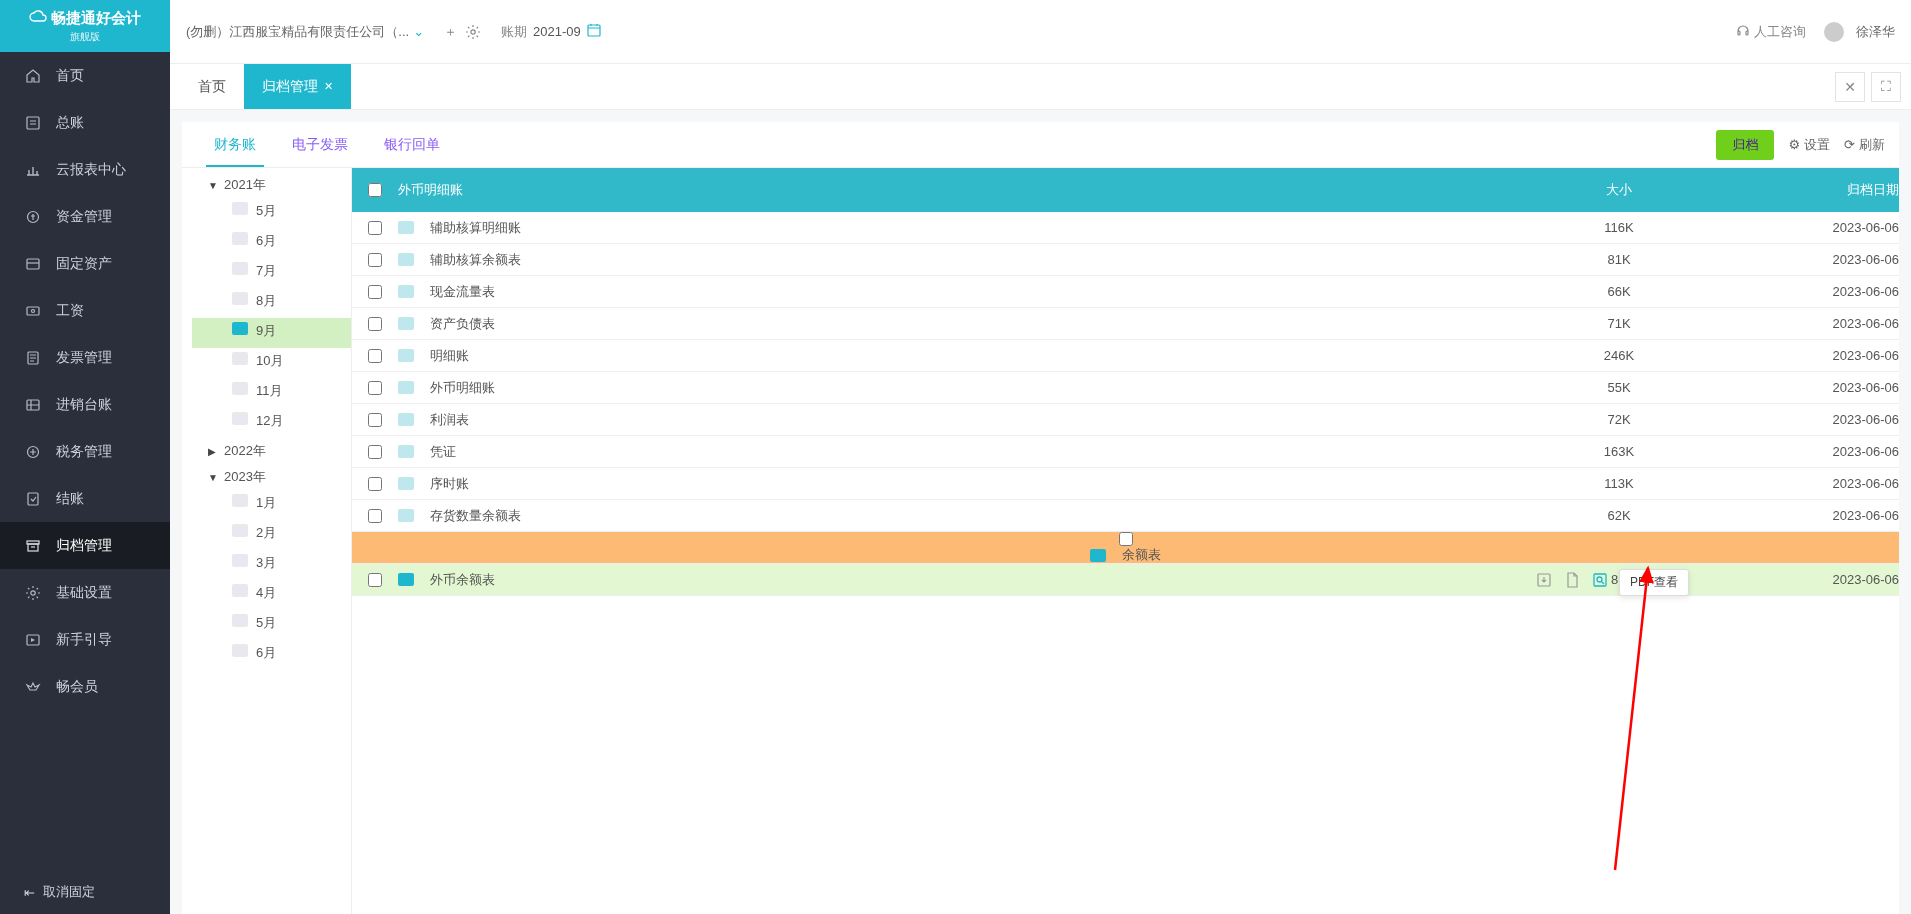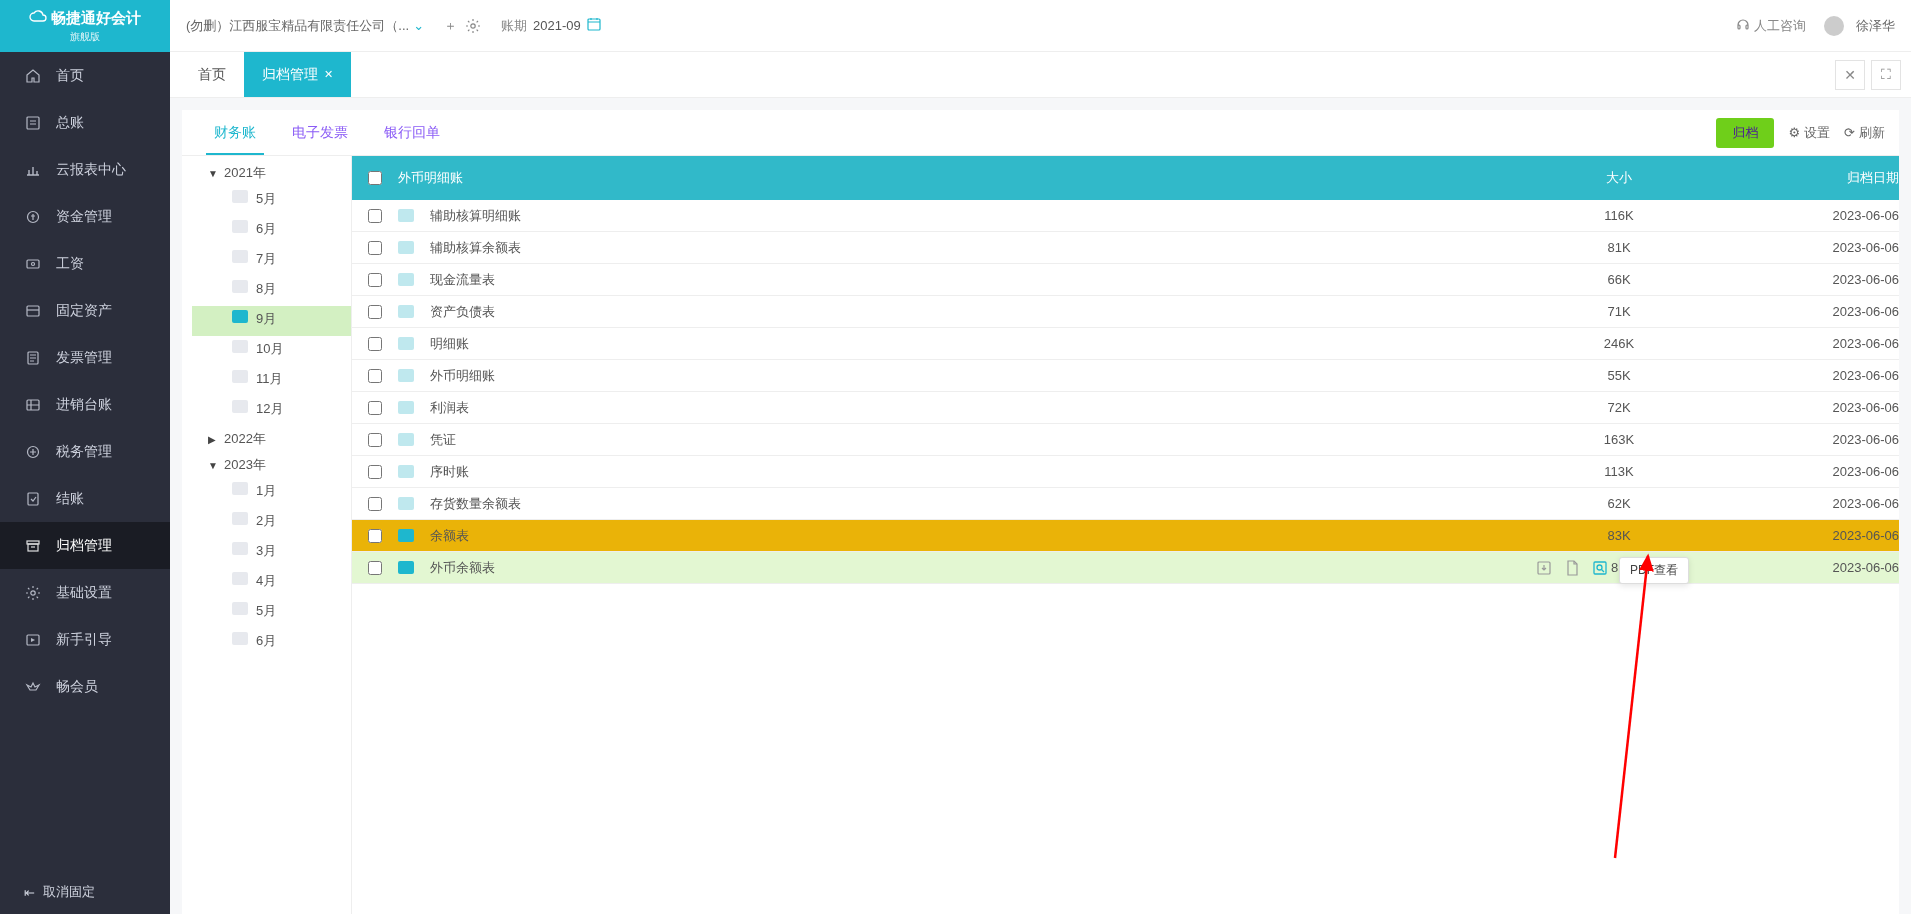--- a/index.html
+++ b/index.html
@@ -83,21 +83,21 @@
     }
 
     
     .main {
       flex: 1;
       display: flex;
       flex-direction: column;
       background: #f6f7f9;
     }
     .topbar {
-      height: 52px;
+      height: 64px;
       background: #fff;
       display: flex;
       align-items: center;
       padding: 0 16px;
       border-bottom: 1px solid #eee;
       color: #555;
       font-size: 13px;
     }
     .topbar .company {
       color: #666;
@@ -302,21 +302,22 @@
     }
     .trow .col-size, .trow .col-date { color: #555; }
     .trow .file-ic {
       width: 16px;
       height: 13px;
       background: #bfe8ee;
       border-radius: 2px;
       margin-right: 8px;
     }
     .trow.sel-strong {
-      background: #eab308;
+      background: #fdba74;
+      flex-direction: column;
     }
     .trow.sel-strong .file-ic { background: #1eb7ce; }
     .trow.sel-light {
       background: #e3f7d2;
     }
     .trow.sel-light .file-ic { background: #1eb7ce; }
     .row-actions {
       position: absolute;
       right: 290px;
       display: flex;
@@ -408,34 +409,34 @@
           <svg width="16" height="16" viewBox="0 0 16 16">
             <circle cx="8" cy="8" r="5.5" fill="none" stroke="currentColor" stroke-width="1.2"></circle>
             <path d="M8 5v6M6 7h4" stroke="currentColor" stroke-width="1.2"></path>
           </svg>
         </span>
         <span>资金管理</span>
       </div>
       <div class="nav-item">
         <span class="ic">
           <svg width="16" height="16" viewBox="0 0 16 16">
+            <rect x="2" y="3" width="12" height="10" rx="1" fill="none" stroke="currentColor" stroke-width="1.2"></rect>
+            <path d="M2 7h12" stroke="currentColor" stroke-width="1.2"></path>
+          </svg>
+        </span>
+        <span>固定资产</span>
+      </div>
+      <div class="nav-item">
+        <span class="ic">
+          <svg width="16" height="16" viewBox="0 0 16 16">
             <rect x="2" y="4" width="12" height="8" rx="1" fill="none" stroke="currentColor" stroke-width="1.2"></rect>
             <circle cx="8" cy="8" r="1.5" fill="none" stroke="currentColor" stroke-width="1.2"></circle>
           </svg>
         </span>
         <span>工资</span>
-      </div>
-      <div class="nav-item">
-        <span class="ic">
-          <svg width="16" height="16" viewBox="0 0 16 16">
-            <rect x="2" y="3" width="12" height="10" rx="1" fill="none" stroke="currentColor" stroke-width="1.2"></rect>
-            <path d="M2 7h12" stroke="currentColor" stroke-width="1.2"></path>
-          </svg>
-        </span>
-        <span>固定资产</span>
       </div>
       <div class="nav-item">
         <span class="ic">
           <svg width="16" height="16" viewBox="0 0 16 16">
             <rect x="3" y="2" width="10" height="12" rx="1" fill="none" stroke="currentColor" stroke-width="1.2"></rect>
             <path d="M5 5h6M5 8h6M5 11h4" stroke="currentColor" stroke-width="1.2"></path>
           </svg>
         </span>
         <span>发票管理</span>
       </div>

